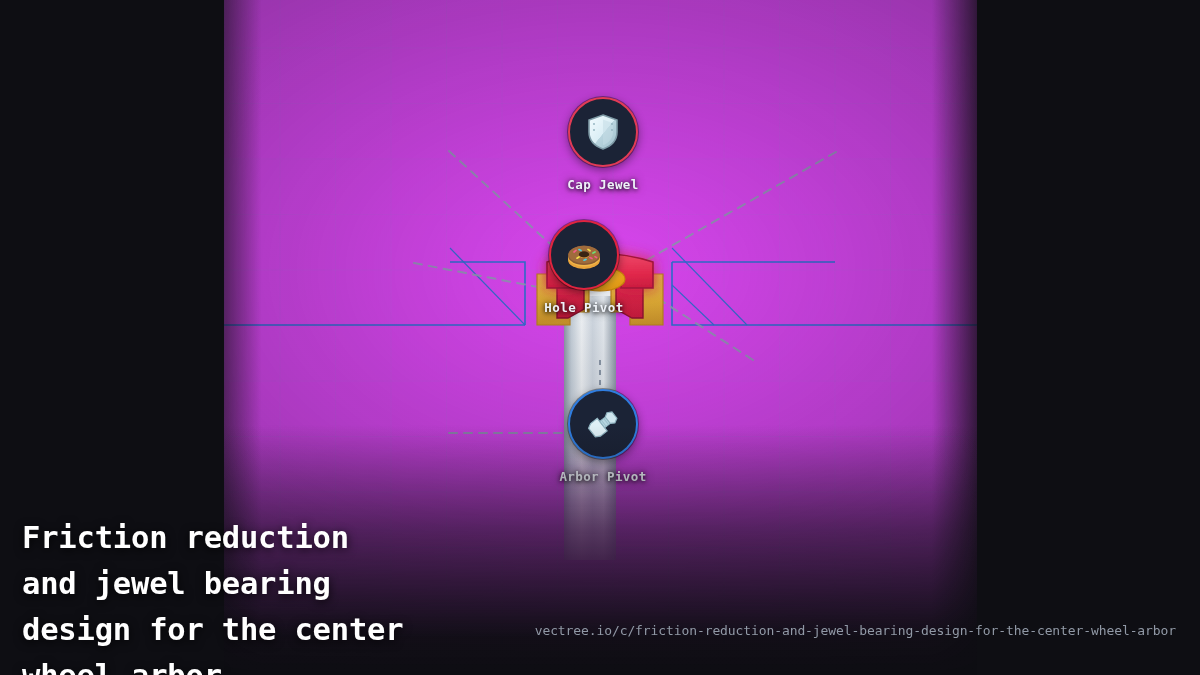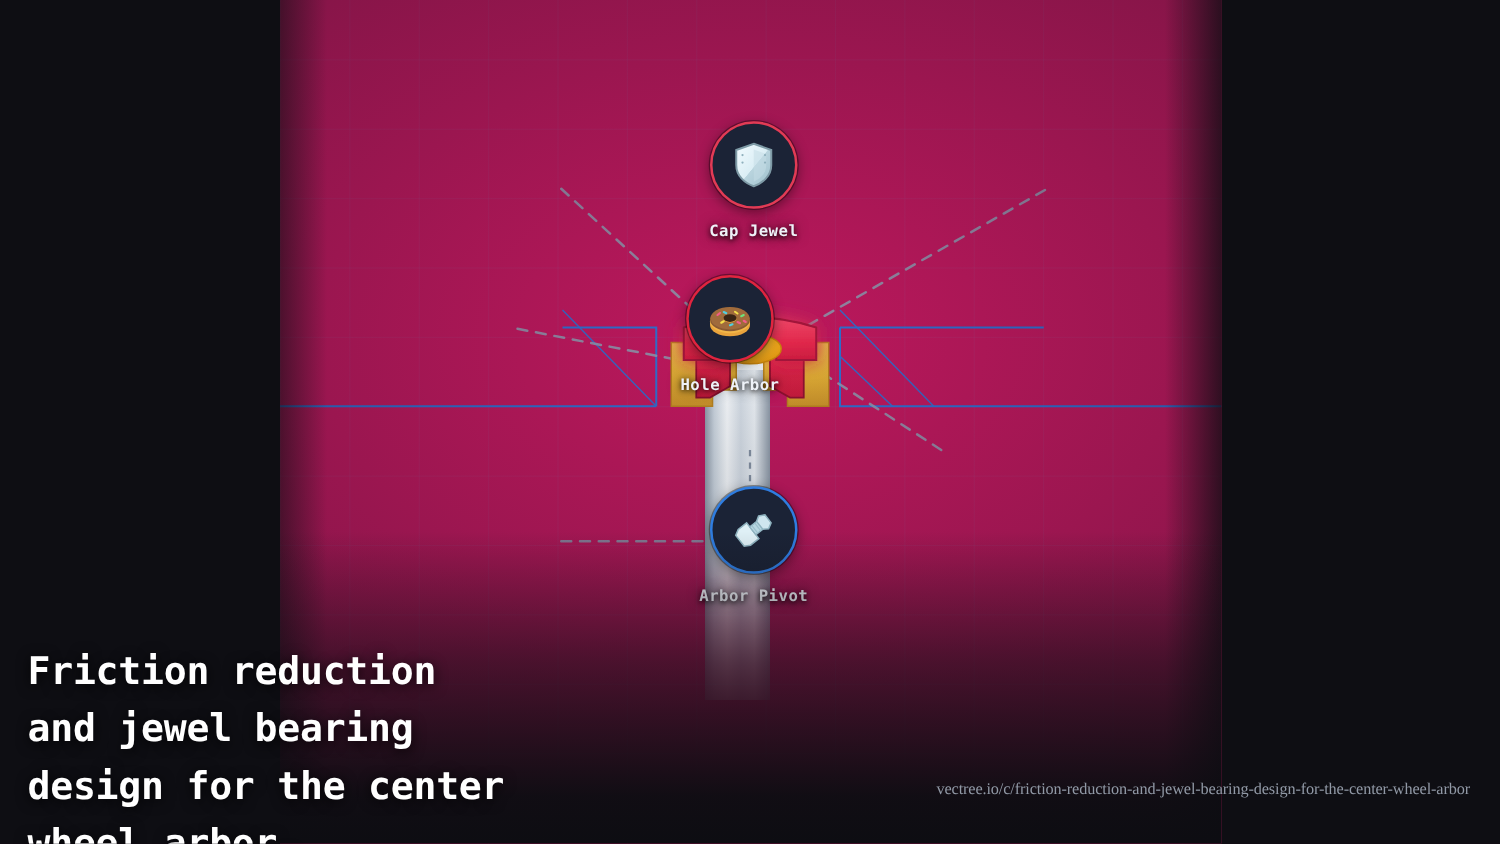--- a/index.html
+++ b/index.html
@@ -8,21 +8,21 @@
     width: 1200px; height: 675px;
     background: #0d0d12;
     overflow: hidden;
     font-family: "DejaVu Sans Mono", "Liberation Mono", monospace;
   }
   #root { position: relative; width: 1200px; height: 675px; background: #0e0e13; }
 
   
   #canvas {
     position: absolute; left: 224px; top: 0; width: 753px; height: 675px;
-    background: #be185d;
+    background: #d946ef;
     overflow: hidden;
   }
   #grid {
     position: absolute; inset: 0;
     background-image:
       linear-gradient(to right, rgba(120,150,200,0.075) 1px, transparent 1px),
       linear-gradient(to bottom, rgba(120,150,200,0.075) 1px, transparent 1px);
     background-size: 55.5px 55.5px;
     background-position: 0px -8px;
   }
@@ -77,21 +77,21 @@
 
   #headline {
     position: absolute; left: 22px; top: 515px; width: 600px; z-index: 40;
     font-size: 30.5px; line-height: 46px; font-weight: 700;
     color: #ffffff; letter-spacing: -0.2px;
     text-shadow: 0 2px 10px rgba(0,0,0,0.85);
     white-space: pre-line;
   }
   #url {
     position: absolute; right: 24px; top: 623px; z-index: 40;
-    font-size: 13px; color: #9199a6; letter-spacing: -0.1px; font-family: Liberation Serif, serif;
+    font-size: 13px; color: #9199a6; letter-spacing: -0.1px;
   }
 </style>
 </head>
 <body>
 
 <div id="root">
 
   <div id="canvas">
 
     <div id="grid"></div>
@@ -240,21 +240,21 @@
               <line x1="24" y1="14.4" x2="26" y2="15.8" stroke="#f4e04a"></line>
               <line x1="29" y1="18" x2="31" y2="17" stroke="#6de07a"></line>
               <line x1="13" y1="23.2" x2="15" y2="22" stroke="#f4e04a"></line>
               <line x1="26" y1="22.6" x2="28" y2="23.6" stroke="#f25c8a"></line>
               <line x1="20" y1="25.2" x2="22" y2="24.4" stroke="#4fd0e0"></line>
               <line x1="31" y1="21.6" x2="32.6" y2="22.6" stroke="#f25c8a"></line>
             </g>
           </svg>
         </span>
       </div>
-      <div class="lbl">Hole Arbor</div>
+      <div class="lbl">Hole Pivot</div>
     </div>
 
     <div class="node" style="left:299px; top:389px;">
       <div class="bubble" style="border-color:#2f7de0;">
         <span>
           <svg viewBox="0 0 40 40">
             <g transform="rotate(-38 20 20)">
               <rect x="8" y="15.5" width="10" height="9" fill="#cfe6ef" stroke="#8fb3c0" stroke-width="1.1"></rect>
               <path d="M6,14.5 L10.5,12 L19,12 L19,28 L10.5,28 L6,25.5 Z" fill="#dff0f6" stroke="#8fb3c0" stroke-width="1.2"></path>
               <rect x="19" y="16" width="11" height="8" fill="#b7d6e1" stroke="#8fb3c0" stroke-width="1.1"></rect>

